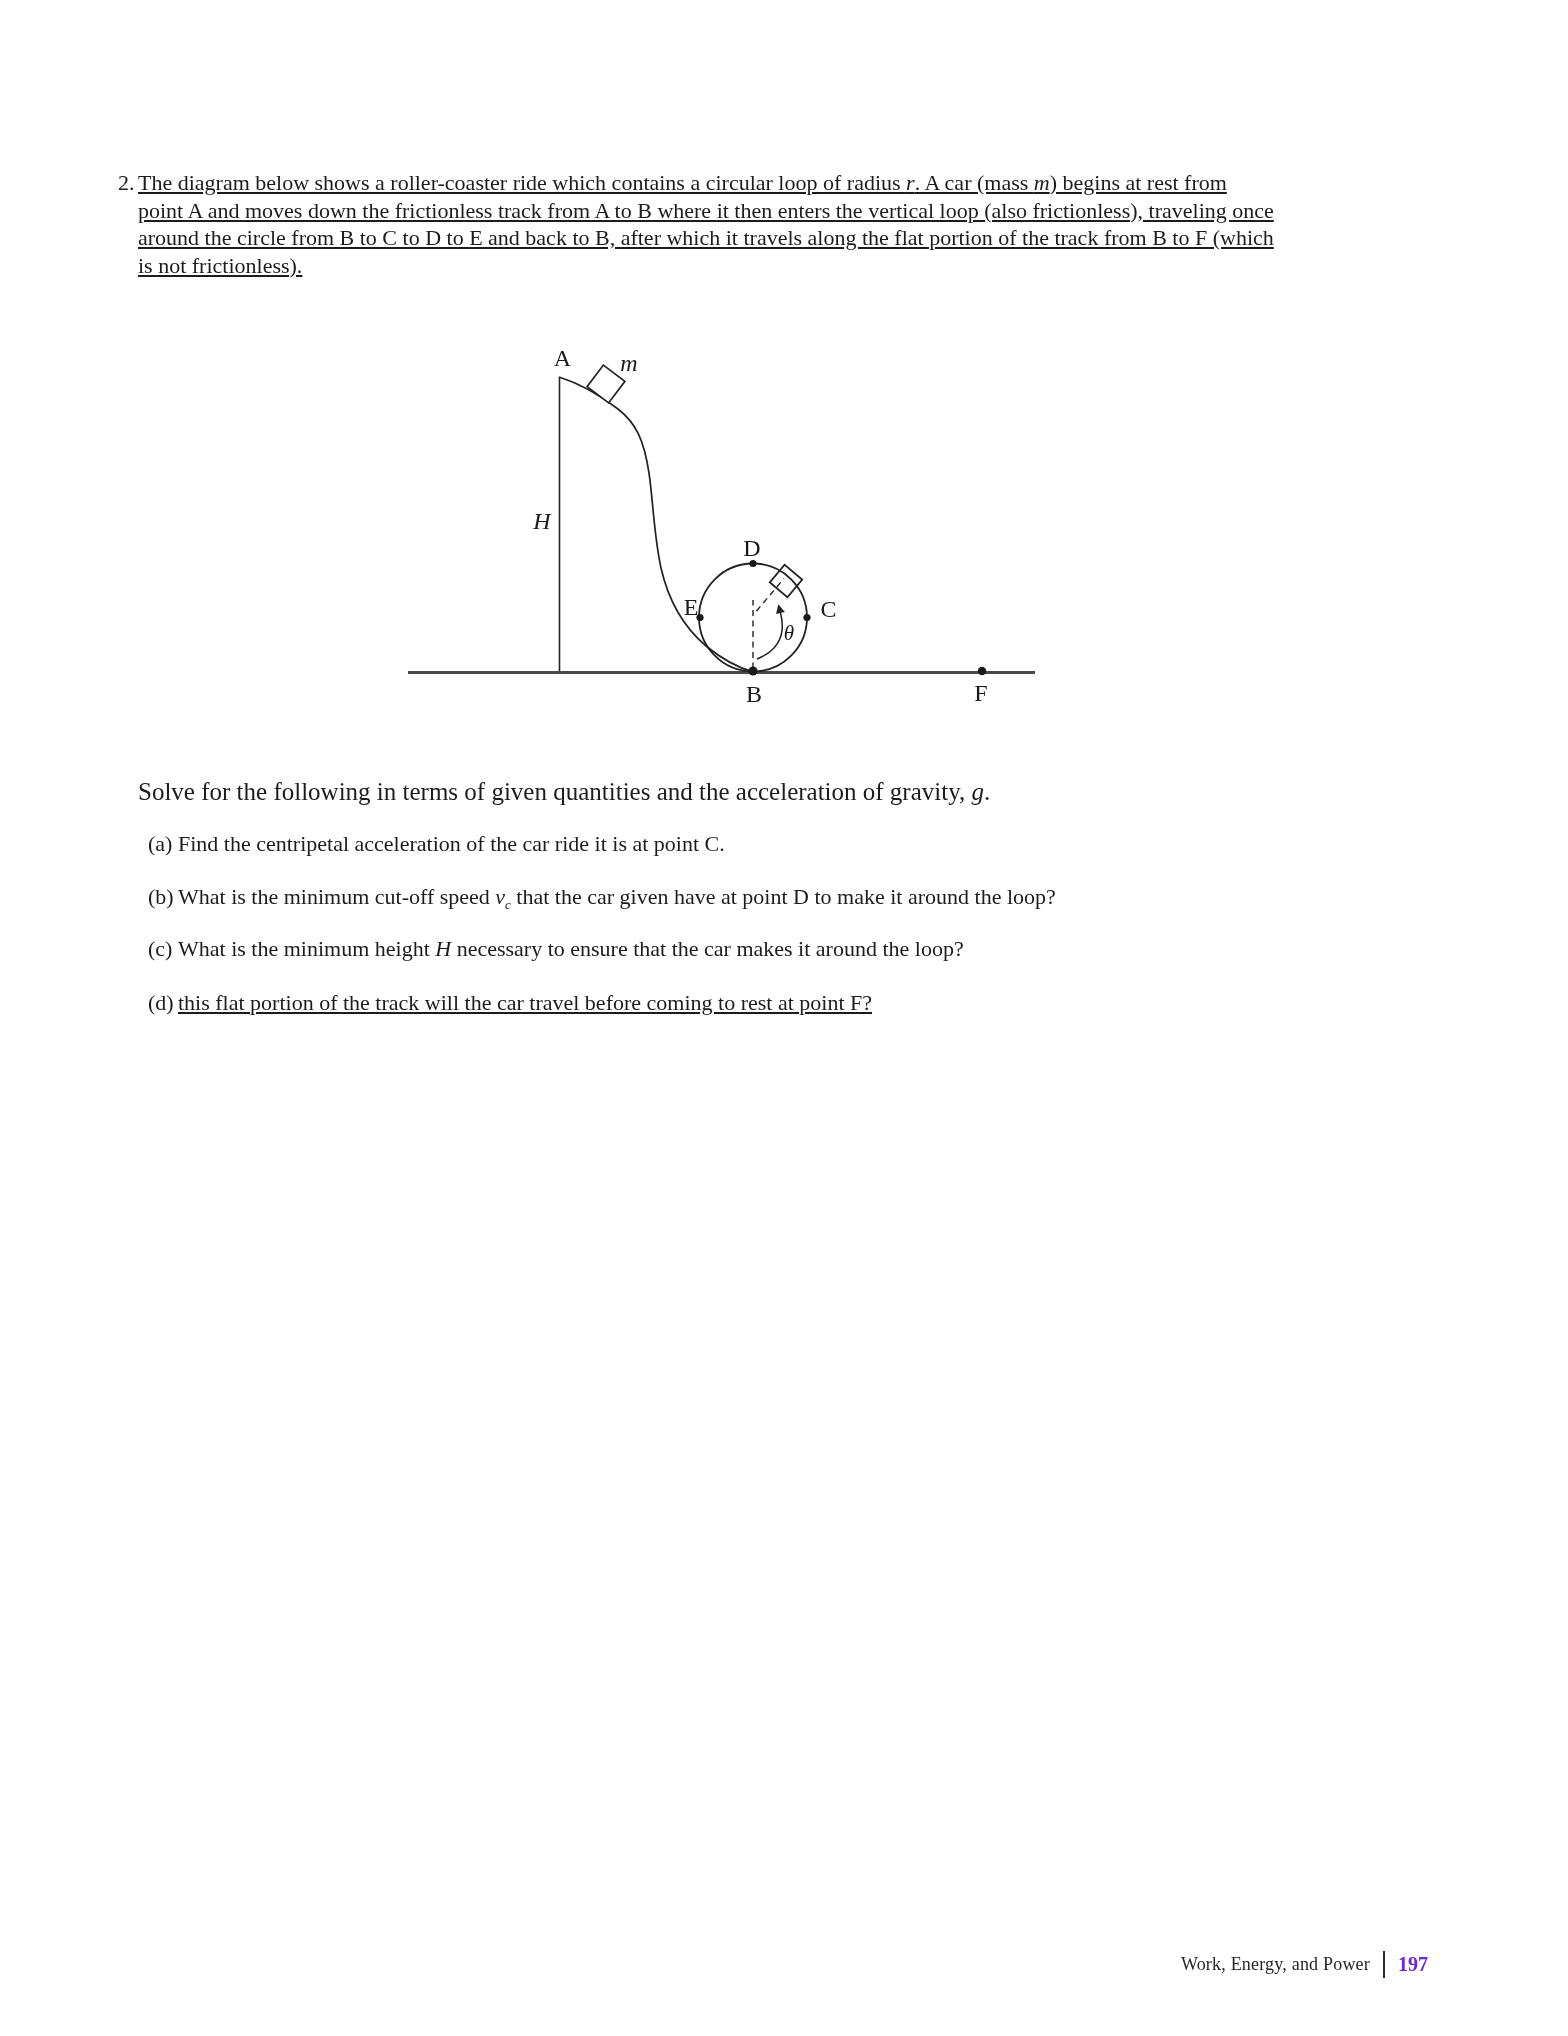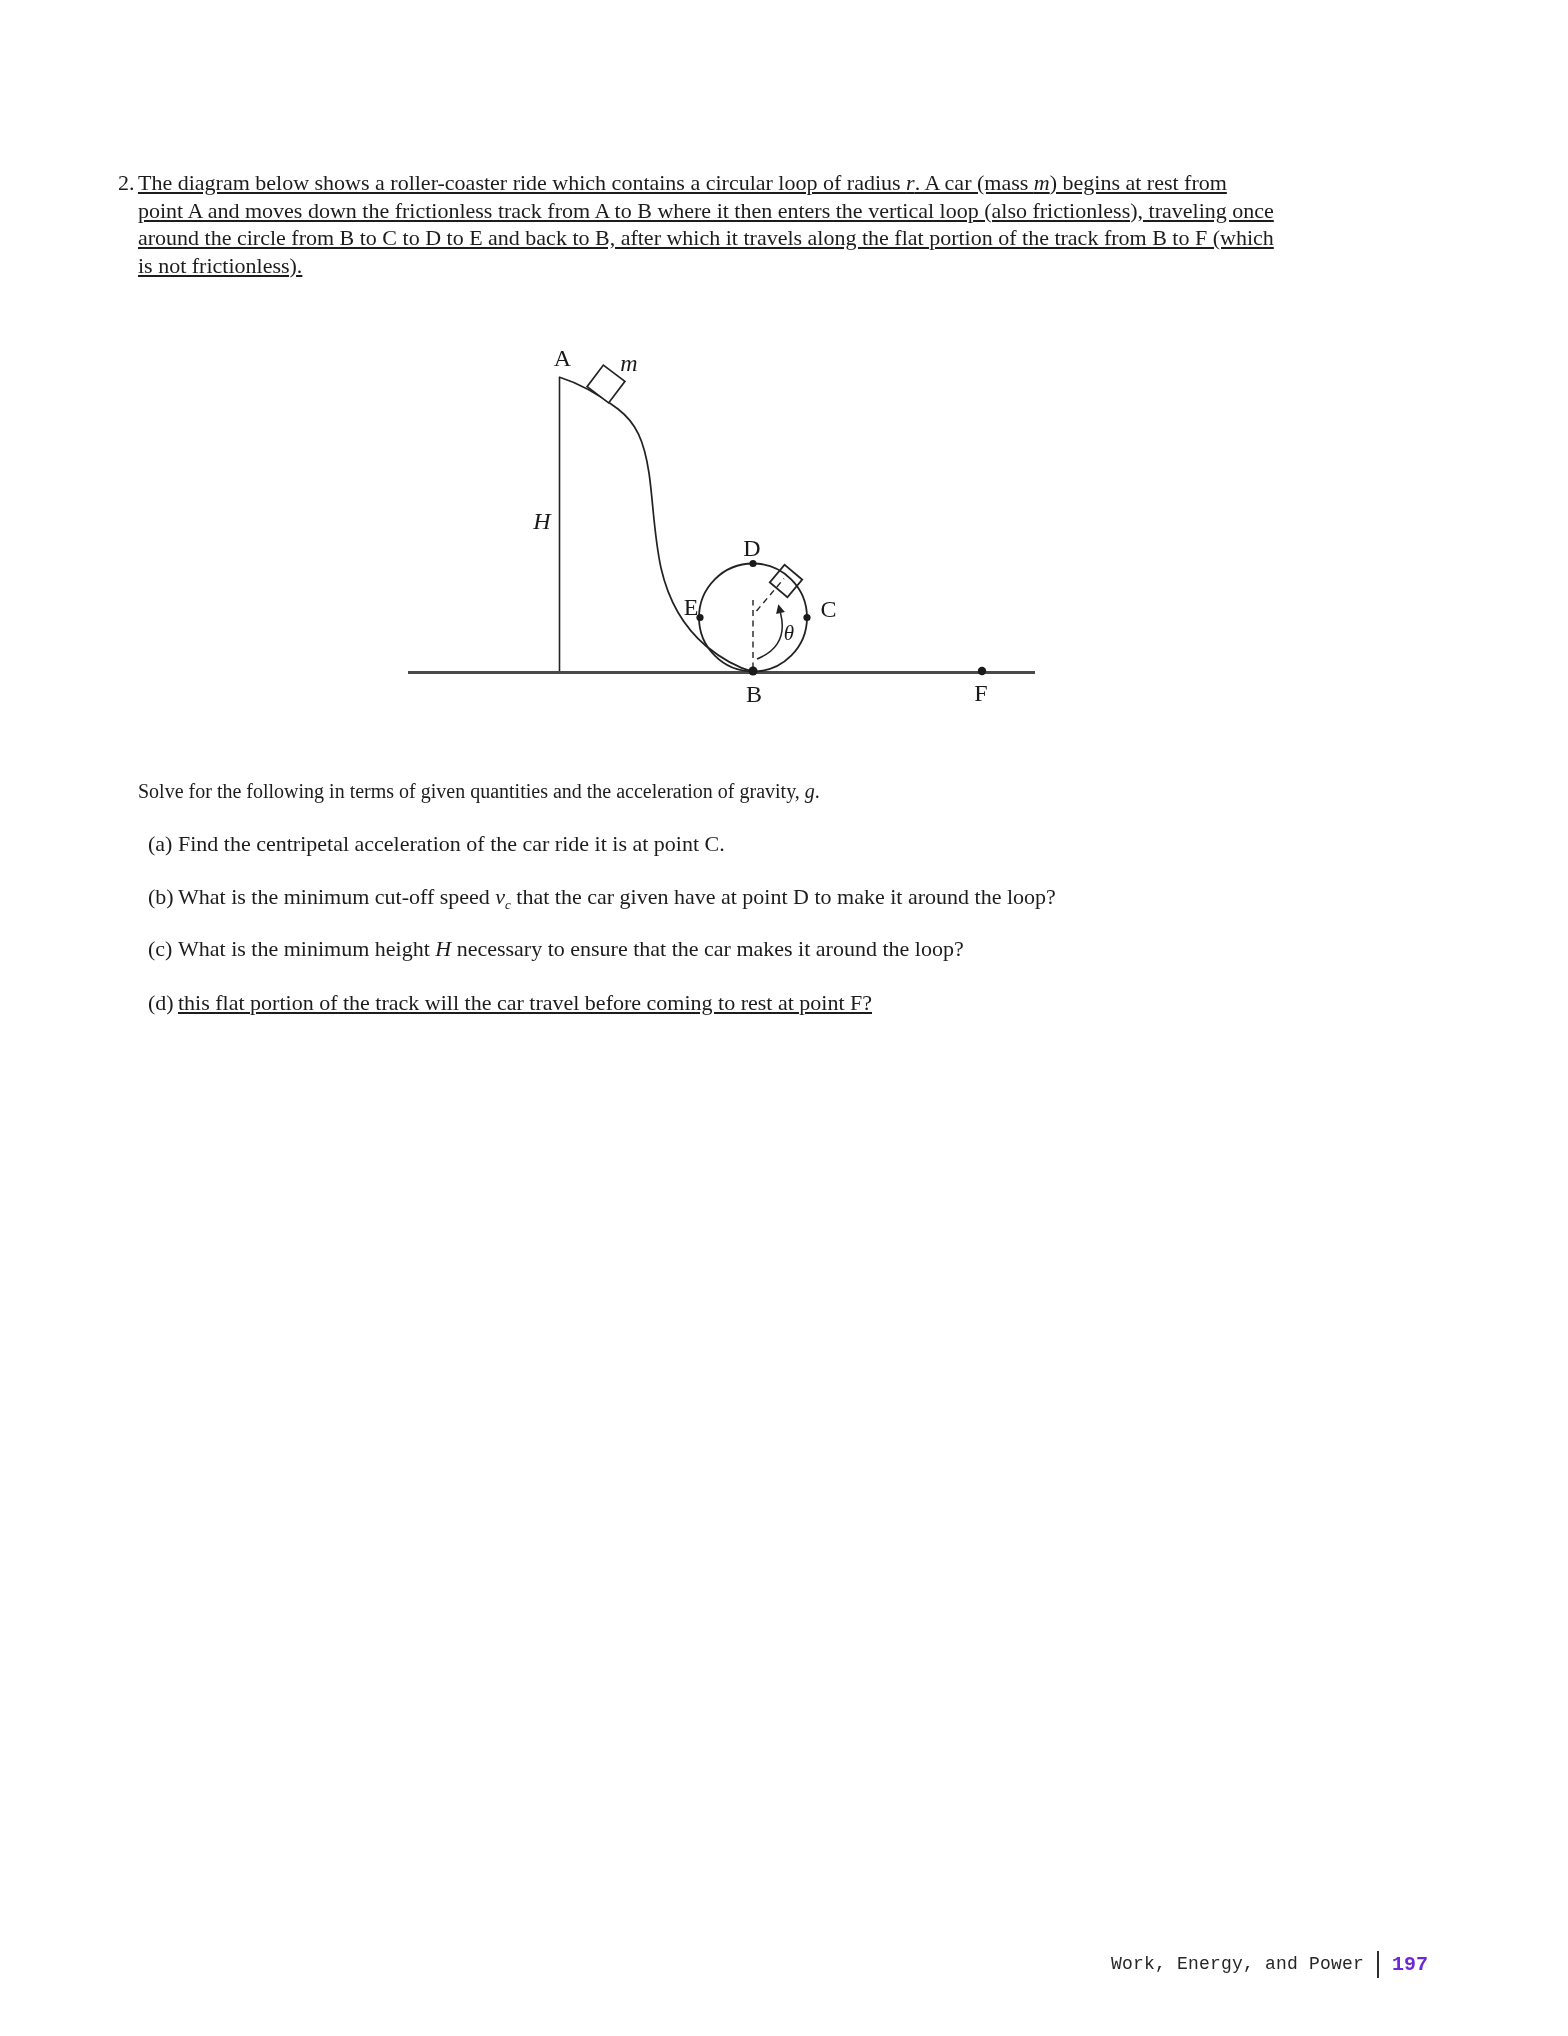--- a/index.html
+++ b/index.html
@@ -2,35 +2,35 @@
 <html><head>
 <meta charset="utf-8">
 <style>
   html,body { margin:0; padding:0; background:#e8e8e8; }
   .page {
     position:relative; width:1568px; height:2036px; margin:0 auto;
     background:#ffffff; overflow:hidden;
     font-family:"Liberation Serif","DejaVu Serif",serif;
     color:#1c1c1c;
   }
-  .txt { position:absolute; font-size:20px; line-height:27.5px; white-space:nowrap; }
+  .txt { position:absolute; font-size:25px; line-height:27.5px; white-space:nowrap; }
   .pline { white-space:nowrap;text-decoration:underline; }
   .it { font-style:italic; }
   sub.vc { font-size:13px; font-style:italic; line-height:0; }
   .problem-number { position:absolute; left:118px; top:169px; font-size:22px; line-height:27.5px; }
   .paragraph { position:absolute; left:138px; top:169px; font-size:22px; line-height:27.5px; }
   .solve { left:138px; top:778px; }
   .item { position:absolute; left:178px; font-size:22px; line-height:27.5px; white-space:nowrap; }
   .item .lbl { position:absolute; left:-30px; top:0; }
   .item-d { line-height:29px; }
   .diagram-svg { position:absolute; left:400px; top:330px; }
   .footer {
     position:absolute; right:140px; top:1948px; height:32px;
     display:flex; align-items:center;
-    font-family:Liberation Mono, monospace;
+    font-family:Liberation Serif, serif;
   }
   .footer-title { font-size:18px; color:#262626; letter-spacing:0.2px; }
   .footer-bar { width:2px; height:27px; background:#2e2e2e; margin:0 13px 0 13px; }
   .footer-num { font-size:20px; font-weight:bold; color:#6d28d9; }
   svg text { font-family:"Liberation Serif","DejaVu Serif",serif; fill:#1a1a1a; }
 </style>
 </head>
 <body>
 
 <div class="page">

